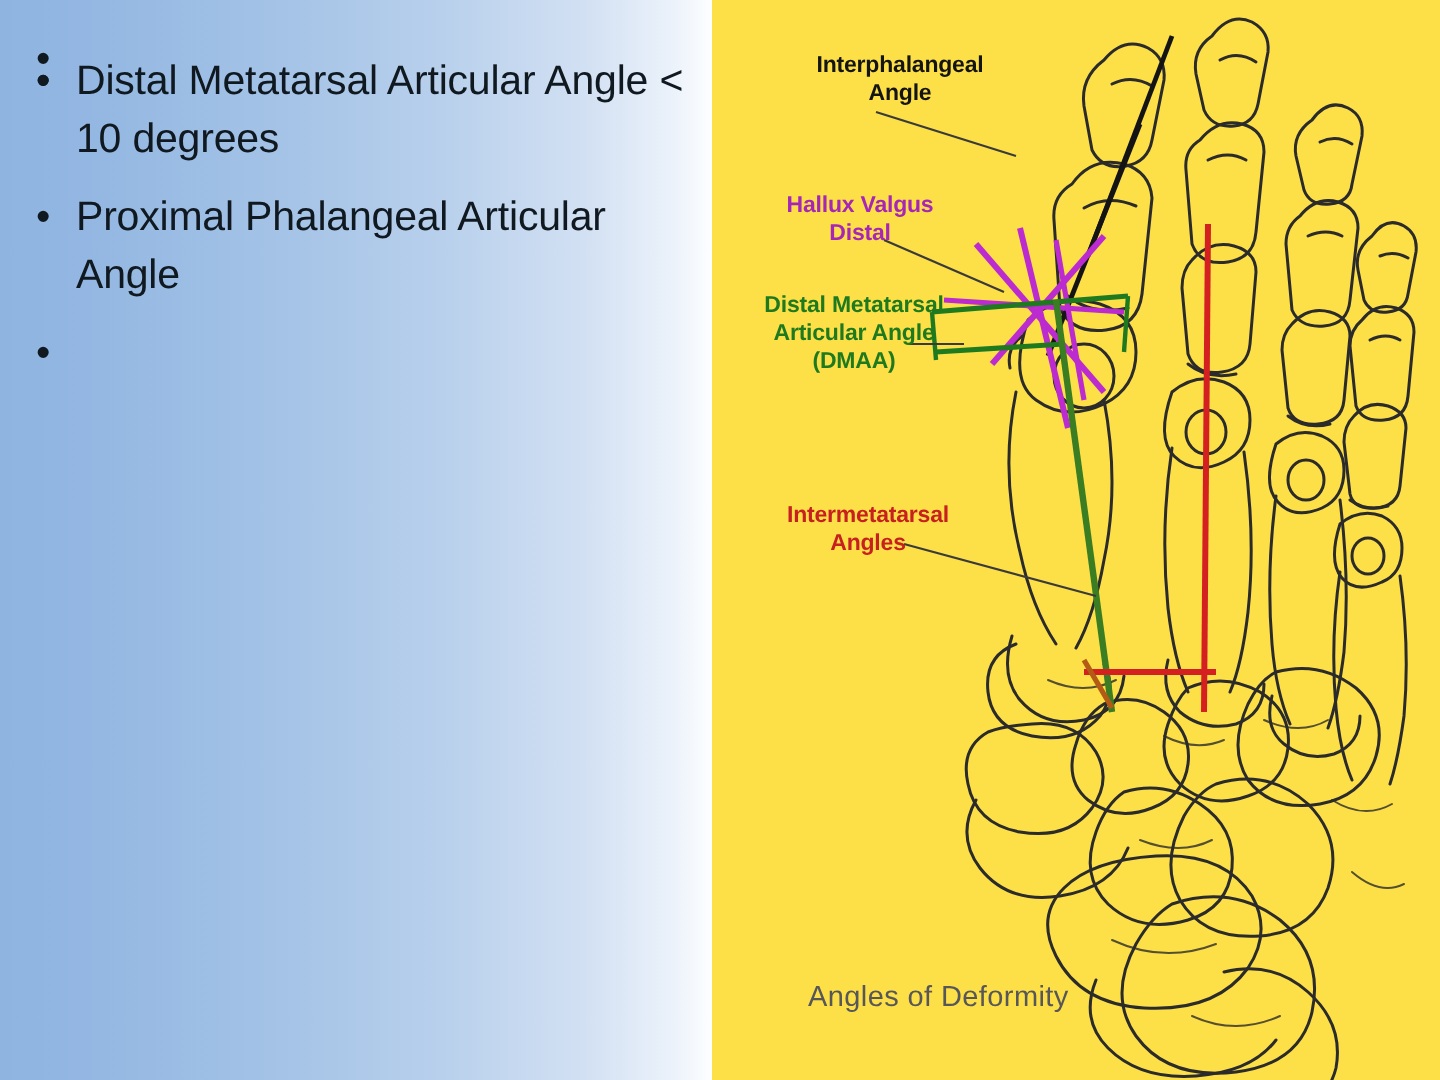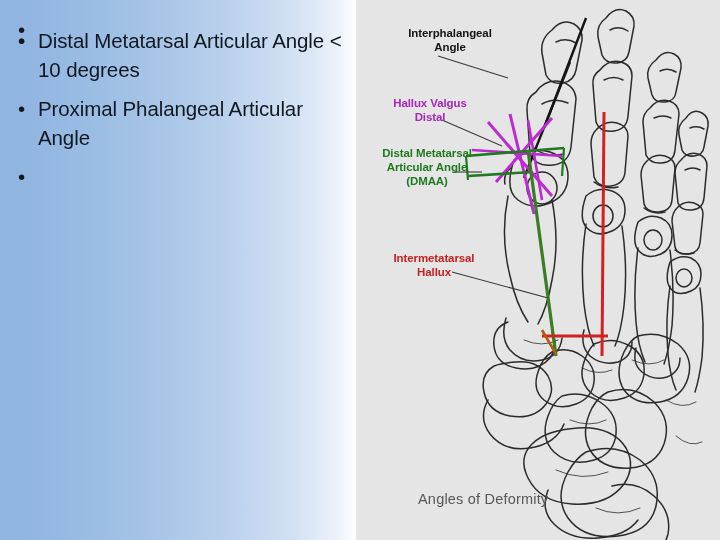--- a/index.html
+++ b/index.html
@@ -59,21 +59,21 @@
     color: #101820;
   }
 
   
   #diagram-panel {
     position: absolute;
     left: 356px;
     top: 0;
     width: 364px;
     height: 540px;
-    background: #e5e5e5;
+    background: #fde047;
     overflow: hidden;
   }
   #foot-svg {
     position: absolute;
     left: 0;
     top: 0;
   }
 
   .dlabel {
     position: absolute;
@@ -103,21 +103,20 @@
   }
   #caption-deformity {
     position: absolute;
     left: 48px;
     top: 491px;
     font-family: "Liberation Sans", sans-serif;
     font-size: 14.5px;
     color: #57575a;
     letter-spacing: 0.2px;
     white-space: nowrap;
-    margin-left: 14px;
   }
 </style>
 </head>
 <body>
 
 <div id="slide">
 
   <div id="text-panel">
     <ul id="bullet-list">
 
@@ -293,18 +292,18 @@
 Angle</div>
 
     <div class="dlabel" id="label-hallux-valgus">Hallux Valgus
 Distal</div>
 
     <div class="dlabel" id="label-dmaa">Distal Metatarsal
 Articular Angle
 (DMAA)</div>
 
     <div class="dlabel" id="label-intermetatarsal">Intermetatarsal
-Hallux</div>
+Angles</div>
 
     <div id="caption-deformity">Angles of Deformity</div>
   </div>
 
 </div>
 
 </body></html>

